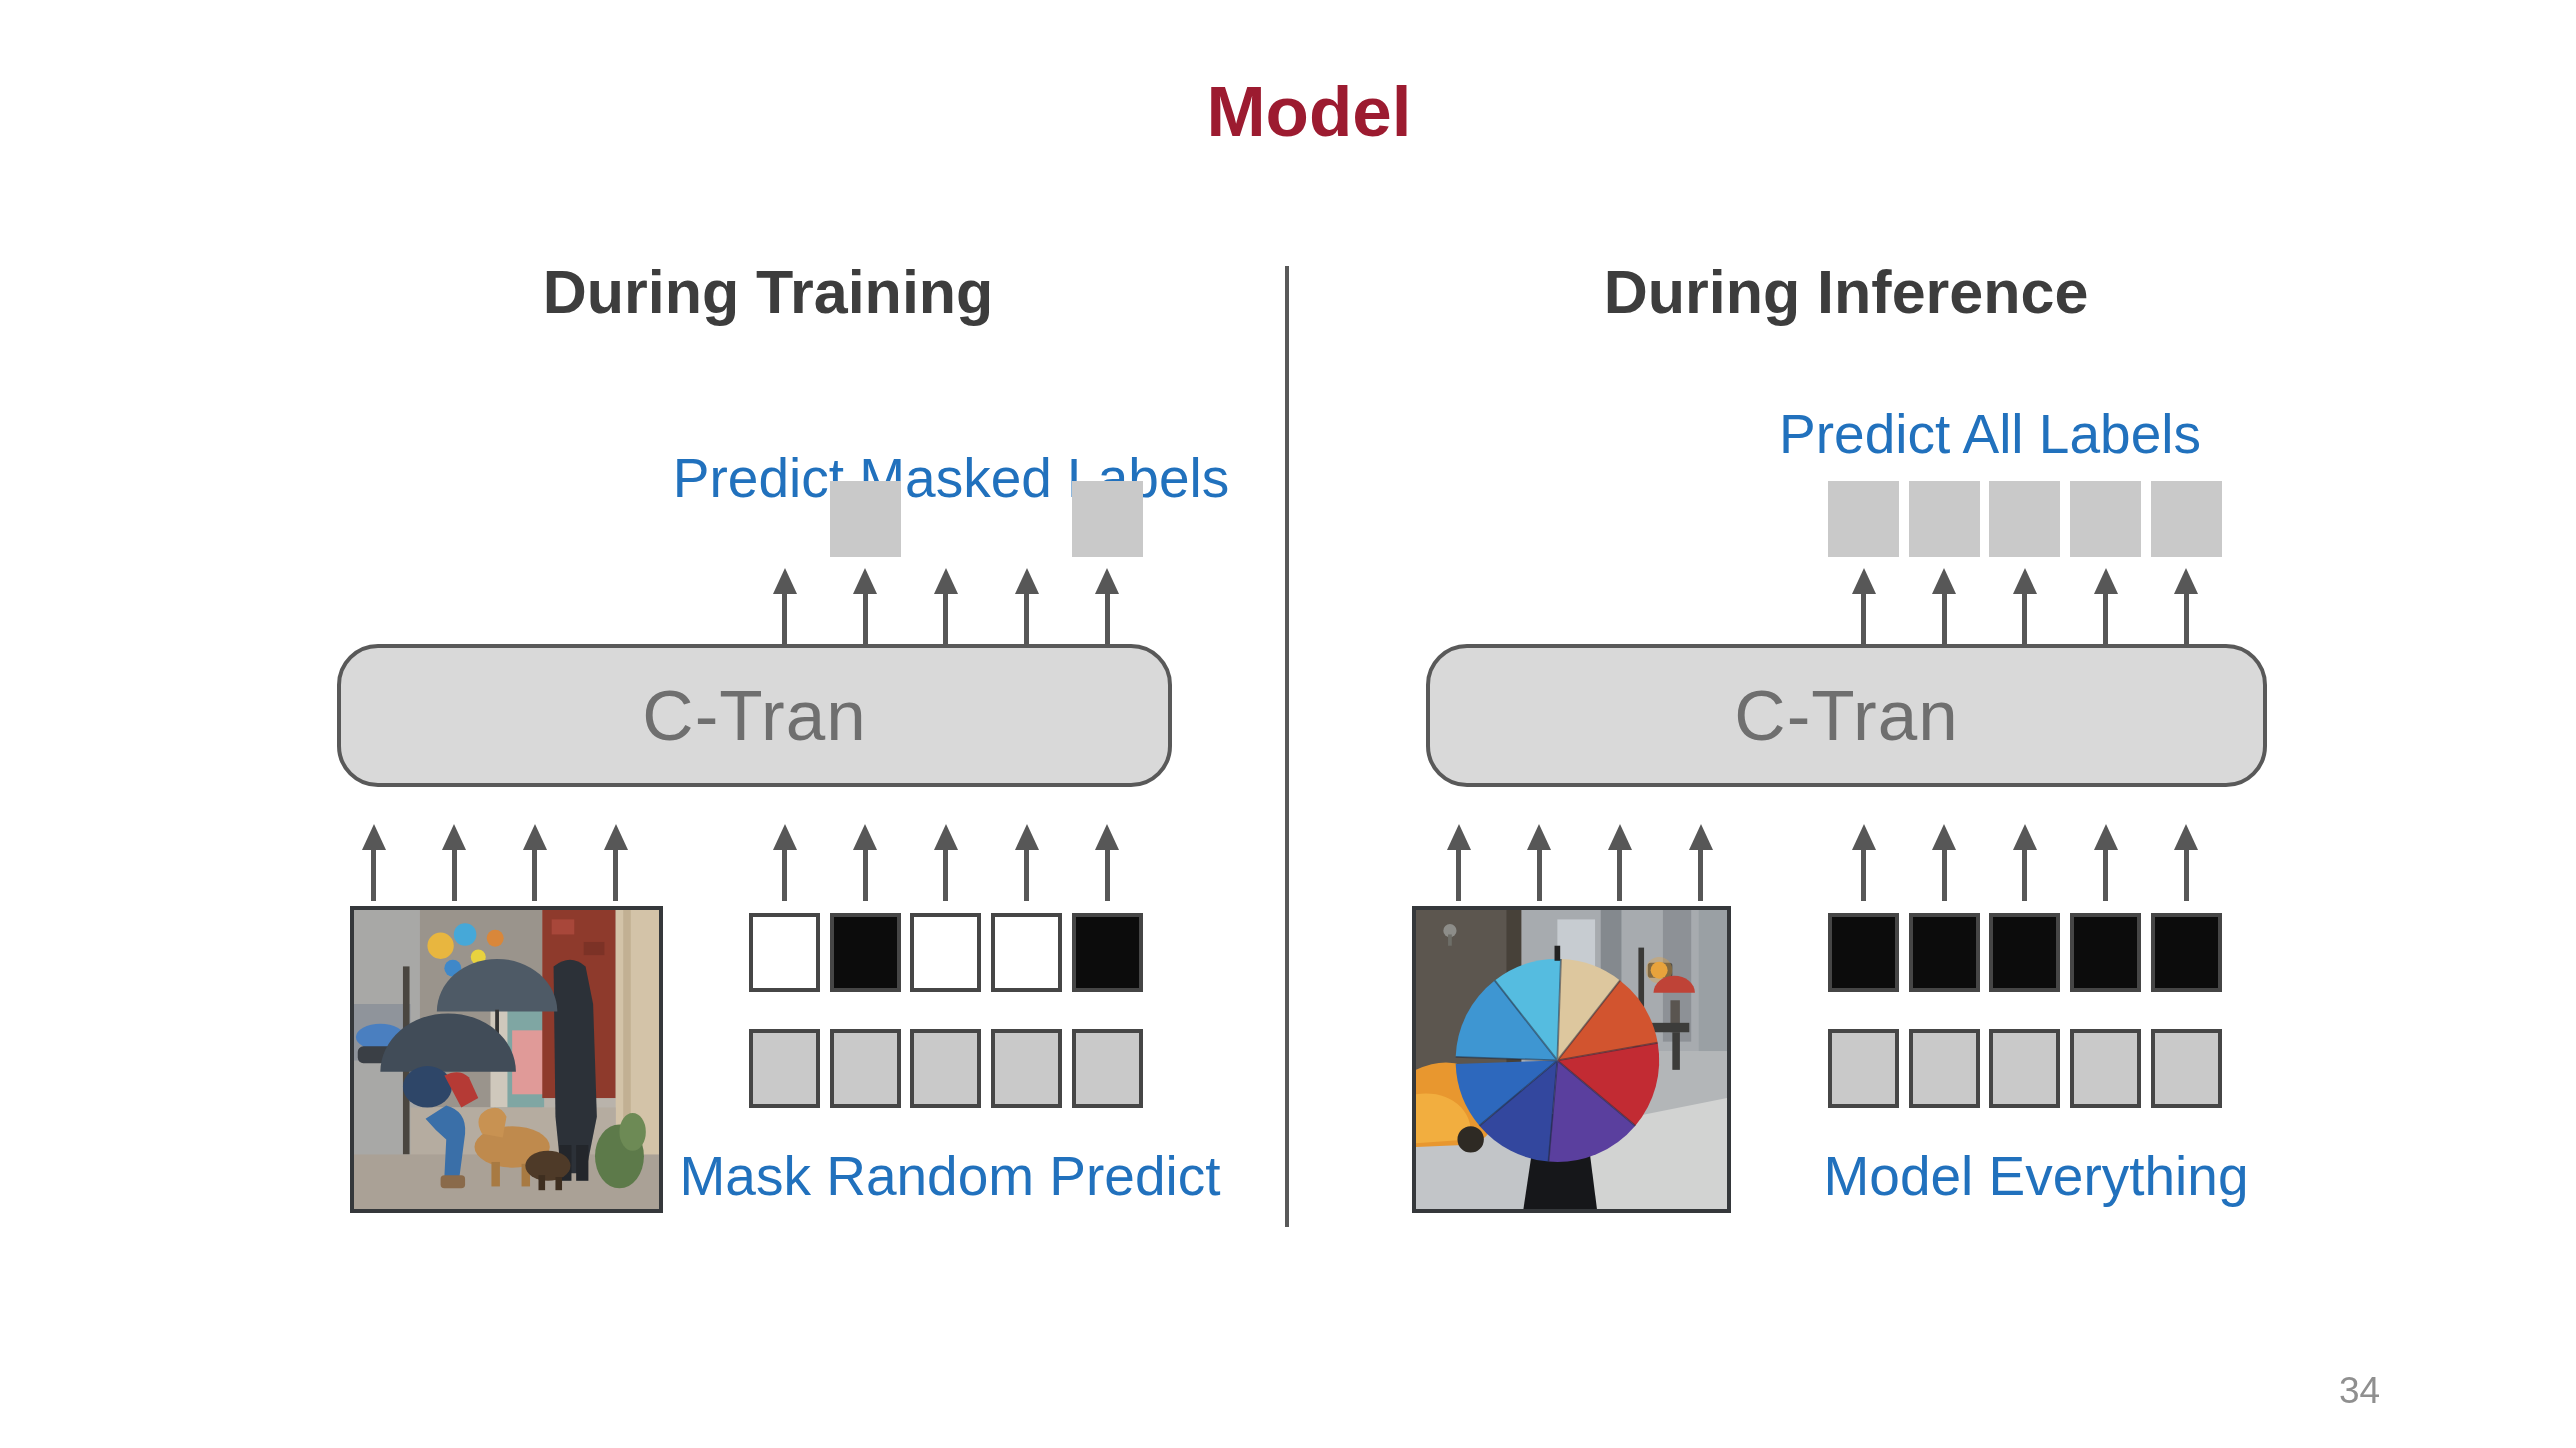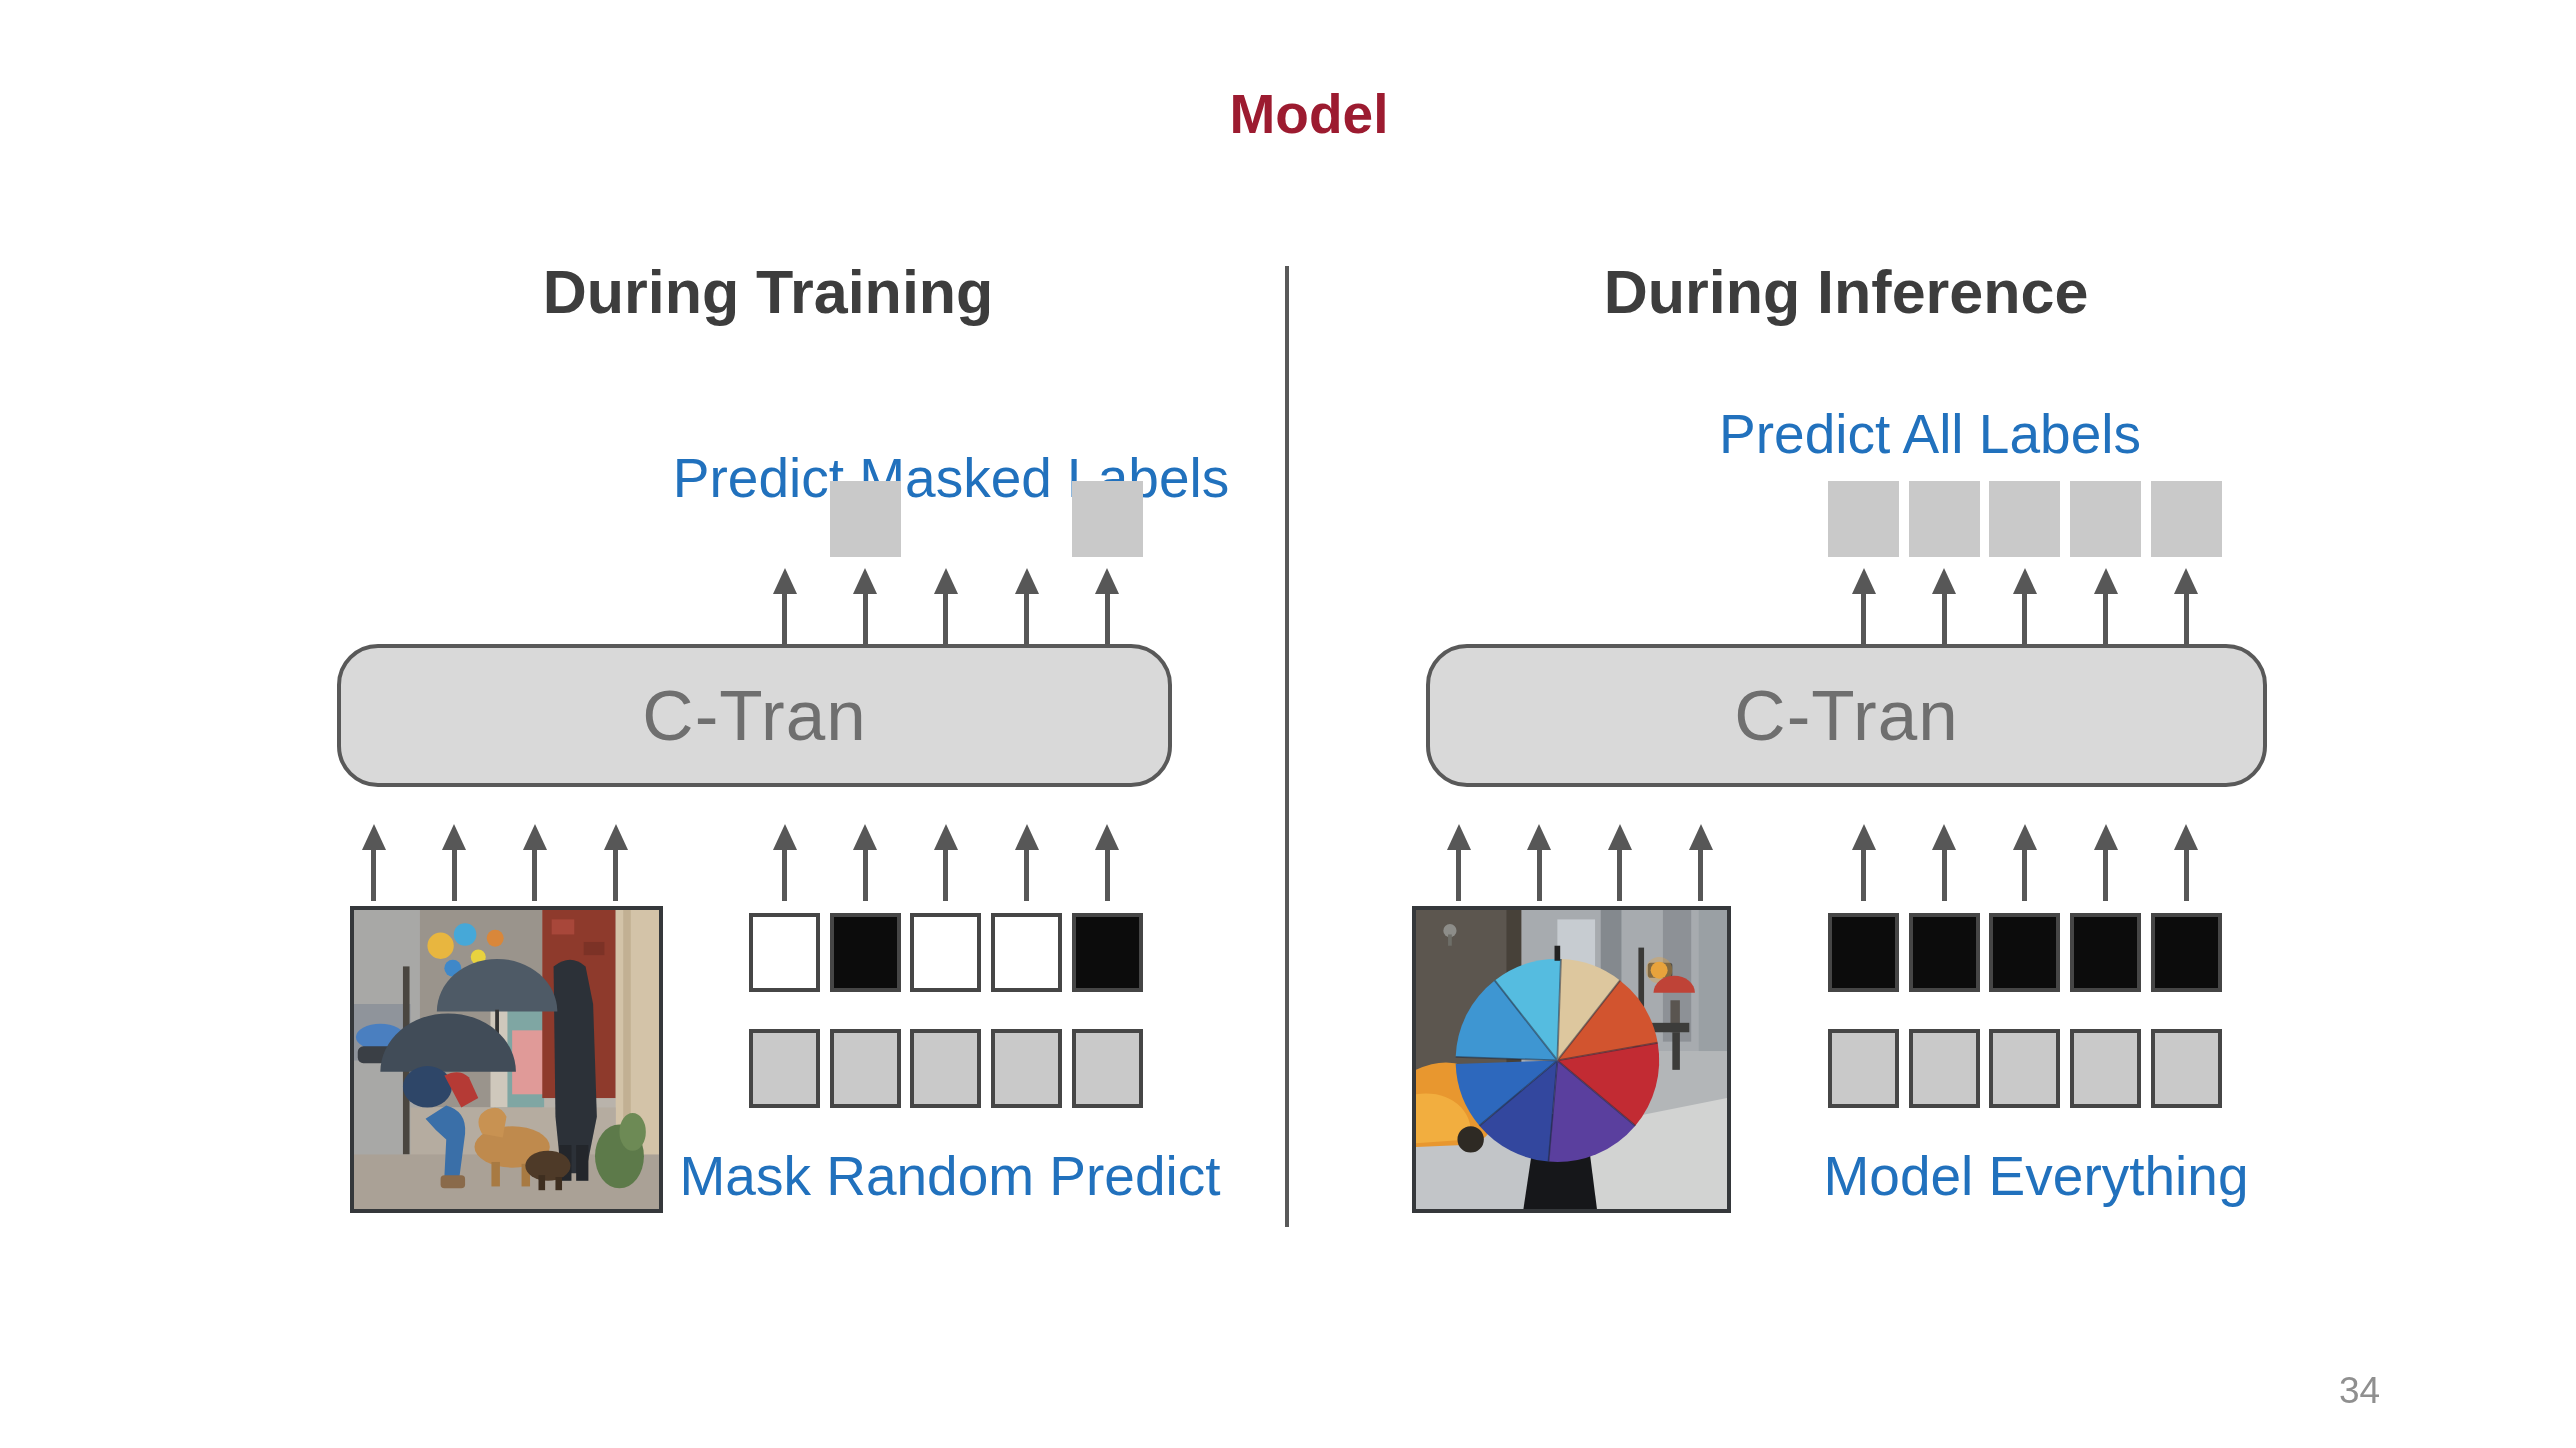--- a/index.html
+++ b/index.html
@@ -4,22 +4,22 @@
 <style>
   html,body{margin:0;padding:0;background:#ffffff;}
   .slide{
     position:relative;
     width:2576px;height:1449px;
     background:#ffffff;
     font-family:"Liberation Sans",sans-serif;
     overflow:hidden;
   }
   .title{
-    position:absolute;top:82px;left:1309px;transform:translateX(-50%);
-    font-size:55px;font-weight:700;color:var(--title-red);white-space:nowrap;text-align:right;
+    position:absolute;top:71px;left:1309px;transform:translateX(-50%);
+    font-size:71px;font-weight:700;color:var(--title-red);white-space:nowrap;text-align:right;
   }
   .panel-header{
     position:absolute;top:257px;transform:translateX(-50%);
     font-size:61px;font-weight:700;color:var(--header-gray);white-space:nowrap;text-align:center;
   }
   .blue-label{
     position:absolute;transform:translateX(-50%);
     font-size:55px;font-weight:400;color:var(--label-blue);white-space:nowrap;
   }
   .divider{
@@ -282,21 +282,21 @@
         <div class="cell">
           <div class="sq" data-fill="gray"></div>
         </div>
       </div>
 
     <div class="blue-label" style="left:950px;top:1144px;">Mask Random Predict</div>
   </div>
 
   <div>
     <div class="panel-header" style="left:1846px;">During Inference</div>
-    <div class="blue-label" style="left:1930px;top:402px;">Predict All Labels</div>
+    <div class="blue-label" style="left:1990px;top:402px;">Predict All Labels</div>
 
     <div class="row pred-row x-right-tokens">
         <div class="cell">
           <div class="sq" data-fill="gray"></div>
         </div>
         <div class="cell">
           <div class="sq" data-fill="gray"></div>
         </div>
         <div class="cell">
           <div class="sq" data-fill="gray"></div>

